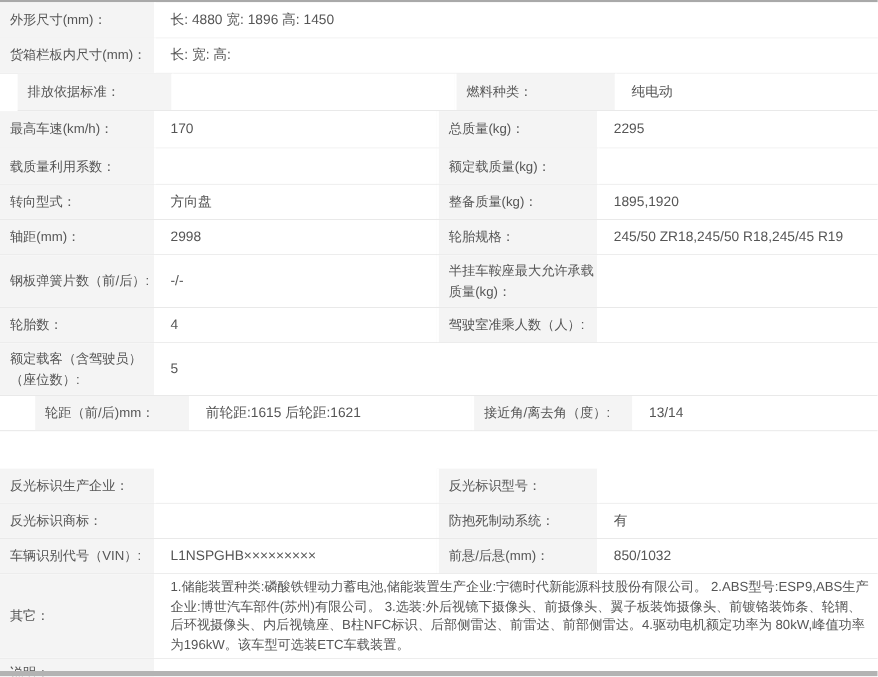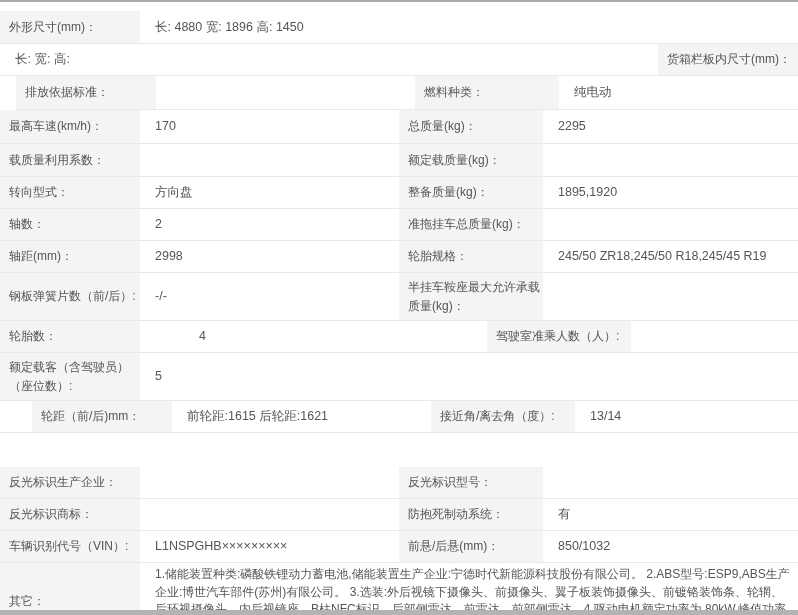--- a/index.html
+++ b/index.html
@@ -50,27 +50,27 @@
   .bottom-bar{
     position:absolute;left:0;right:0;bottom:0;height:5px;
     background:var(--bottom-bar);
   }
 </style>
 </head>
 <body>
 
 <div class="page">
   <div class="spec-table">
-      <div class="row full" style="min-height: 33px; margin-top: 9px;">
+      <div class="row full" style="min-height: 33px;">
         <div class="cell lbl first">外形尺寸(mm)：</div>
         <div class="cell val">长: 4880 宽: 1896 高: 1450</div>
       </div>
       <div class="row full" style="min-height: 32px;">
+        <div class="cell lbl first">货箱栏板内尺寸(mm)：</div>
         <div class="cell val">长: 宽: 高:</div>
-        <div class="cell lbl first">货箱栏板内尺寸(mm)：</div>
       </div>
       <div class="row pair" style="min-height: 34px; margin-left: 16px;">
         <div class="cell lbl first">排放依据标准：</div>
         <div class="cell val left"></div>
         <div class="cell lbl right">燃料种类：</div>
         <div class="cell val right">纯电动</div>
       </div>
       <div class="row pair" style="min-height: 34px;">
         <div class="cell lbl first">最高车速(km/h)：</div>
         <div class="cell val left">170</div>
@@ -83,38 +83,32 @@
         <div class="cell lbl right">额定载质量(kg)：</div>
         <div class="cell val right"></div>
       </div>
       <div class="row pair" style="min-height: 32px;">
         <div class="cell lbl first">转向型式：</div>
         <div class="cell val left">方向盘</div>
         <div class="cell lbl right">整备质量(kg)：</div>
         <div class="cell val right">1895,1920</div>
       </div>
       <div class="row pair" style="min-height: 32px;">
-        <div class="cell lbl first">轴数：</div>
-        <div class="cell val left">2</div>
-        <div class="cell lbl right">准拖挂车总质量(kg)：</div>
-        <div class="cell val right"></div>
-      </div>
-      <div class="row pair" style="min-height: 32px;">
         <div class="cell lbl first">轴距(mm)：</div>
         <div class="cell val left">2998</div>
         <div class="cell lbl right">轮胎规格：</div>
         <div class="cell val right">245/50 ZR18,245/50 R18,245/45 R19</div>
       </div>
       <div class="row pair" style="min-height: 48px;">
         <div class="cell lbl first">钢板弹簧片数（前/后）:</div>
         <div class="cell val left">-/-</div>
         <div class="cell lbl right">半挂车鞍座最大允许承载质量(kg)：</div>
         <div class="cell val right"></div>
       </div>
-      <div class="row pair" style="min-height: 32px; gap: 44px;">
+      <div class="row pair" style="min-height: 32px;">
         <div class="cell lbl first">轮胎数：</div>
         <div class="cell val left">4</div>
         <div class="cell lbl right">驾驶室准乘人数（人）:</div>
         <div class="cell val right"></div>
       </div>
       <div class="row full" style="min-height: 48px;">
         <div class="cell lbl first">额定载客（含驾驶员）（座位数）:</div>
         <div class="cell val">5</div>
       </div>
       <div class="row pair" style="min-height: 32px; padding-left: 32px;">

